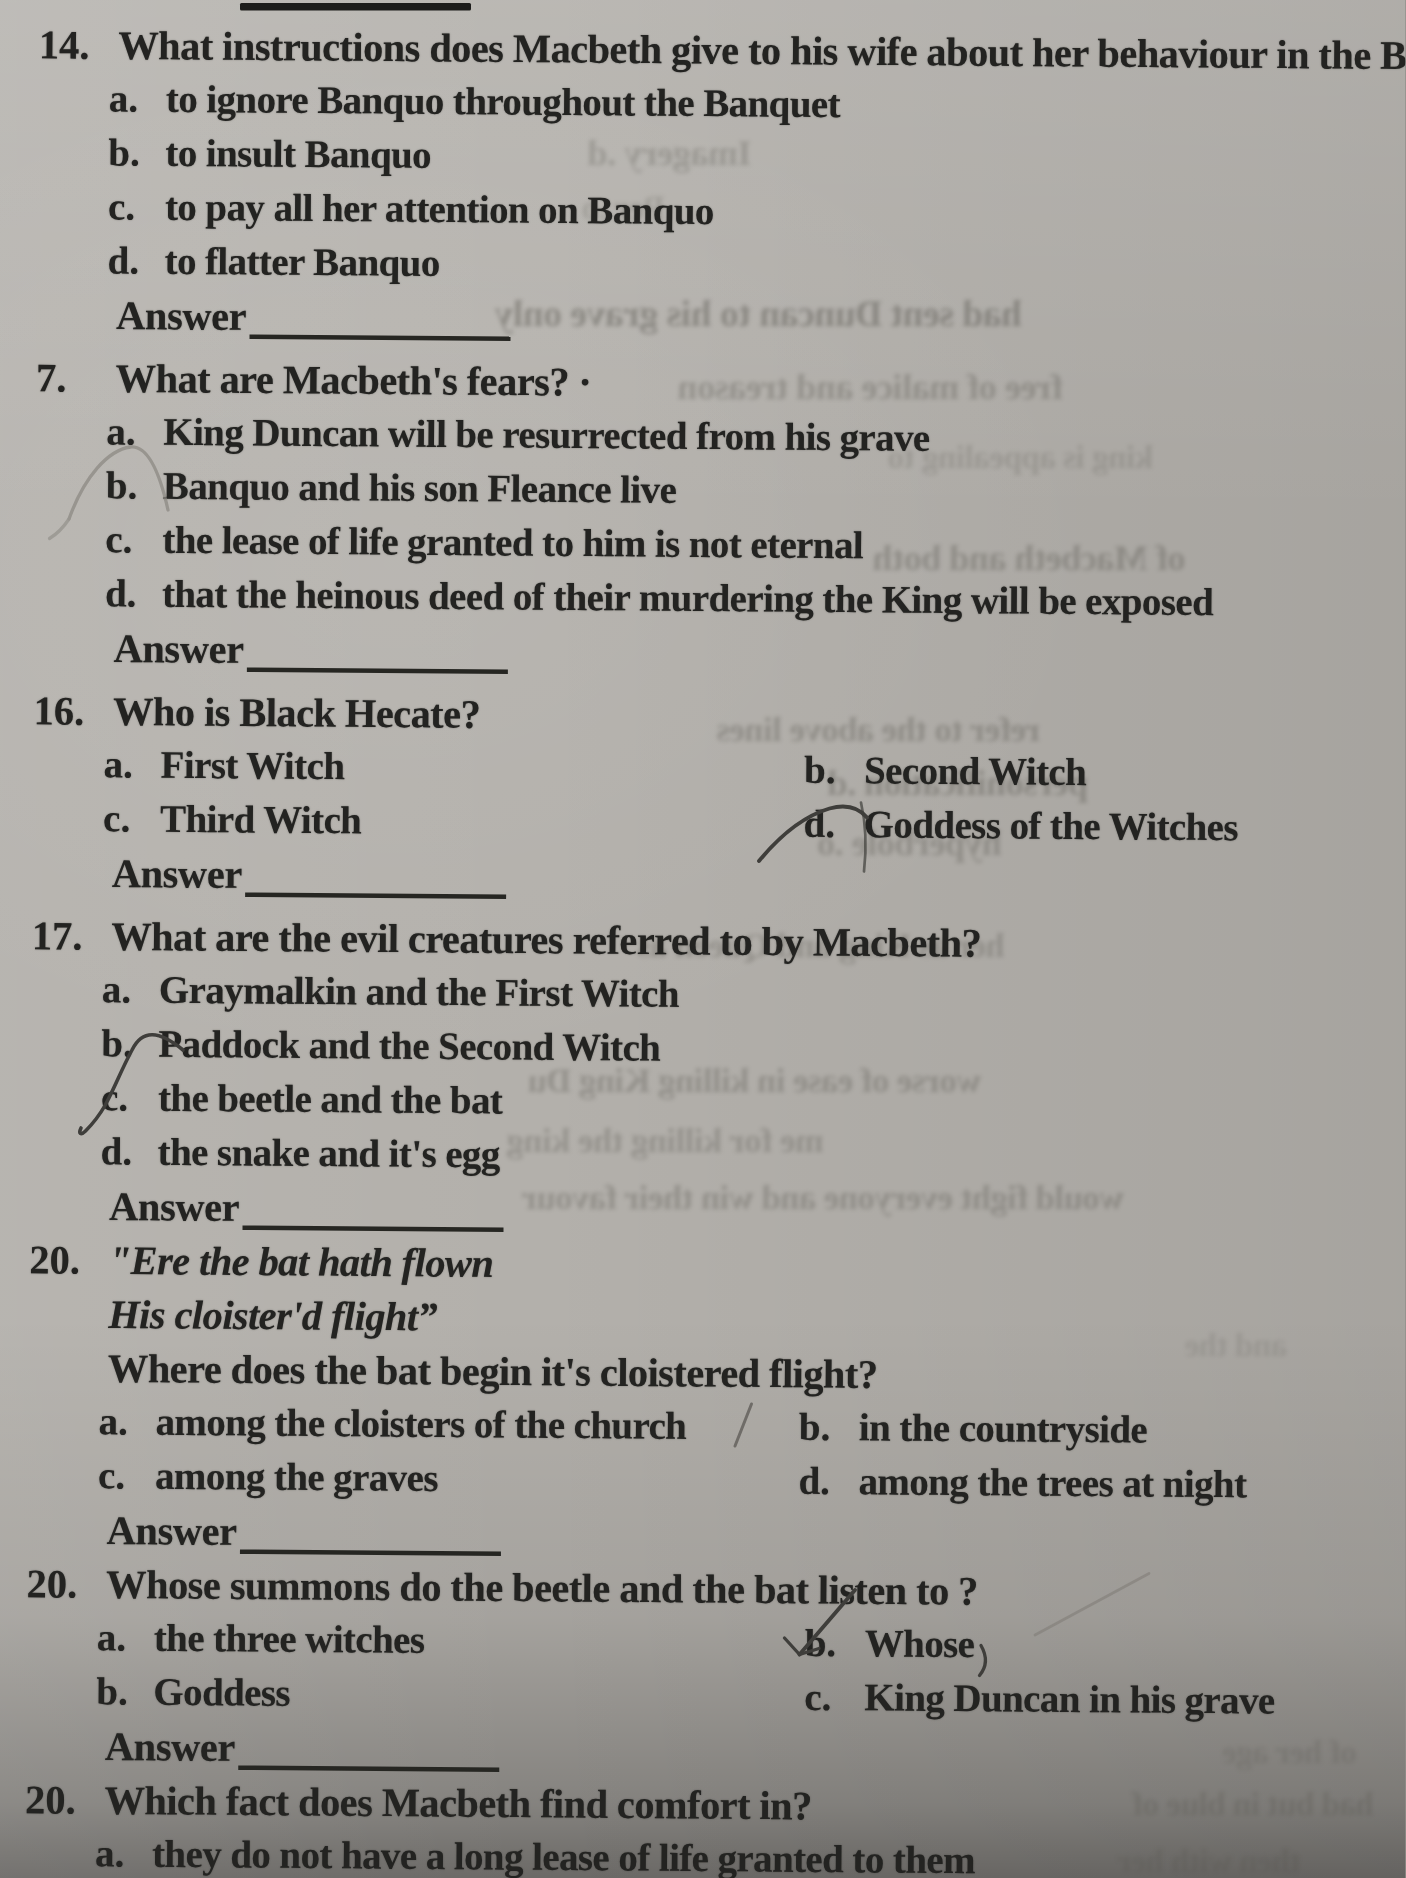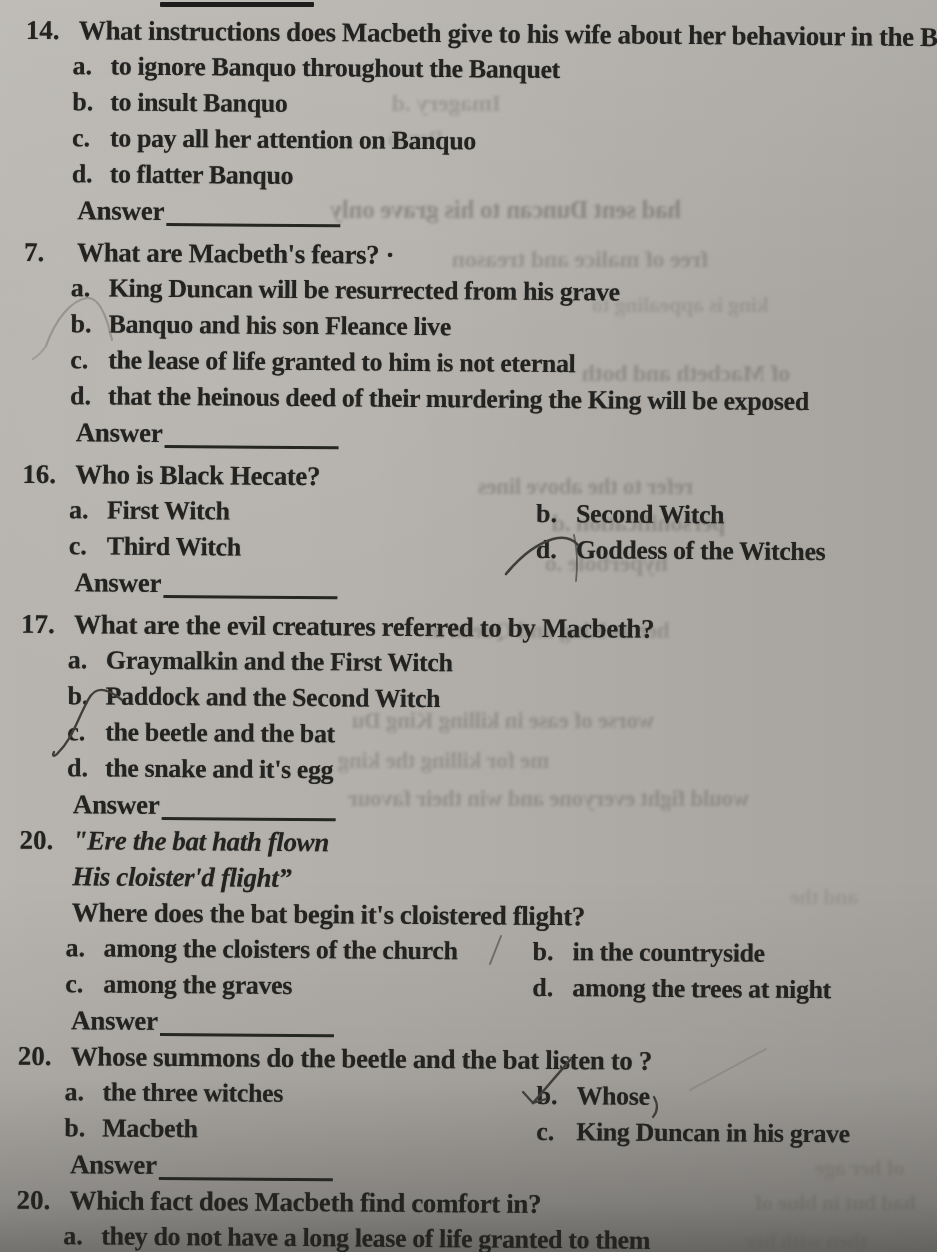--- a/index.html
+++ b/index.html
@@ -231,21 +231,21 @@
         <div class="row">
           <span class="opt-letter">a.</span>
           <span class="opt-text">the three witches</span>
           <span class="opt-right" style="left: 545px;">
             <span class="opt-letter">b.</span>
             <span class="opt-text">Whose</span>
           </span>
         </div>
         <div class="row">
           <span class="opt-letter">b.</span>
-          <span class="opt-text">Macbeth</span>
+          <span class="opt-text">Goddess</span>
           <span class="opt-right" style="left: 545px;">
             <span class="opt-letter">c.</span>
             <span class="opt-text">King Duncan in his grave</span>
           </span>
         </div>
         <div class="row">
           <span class="ans-label">Answer</span>
           <span class="ans-underline"></span>
         </div>
       </div>

